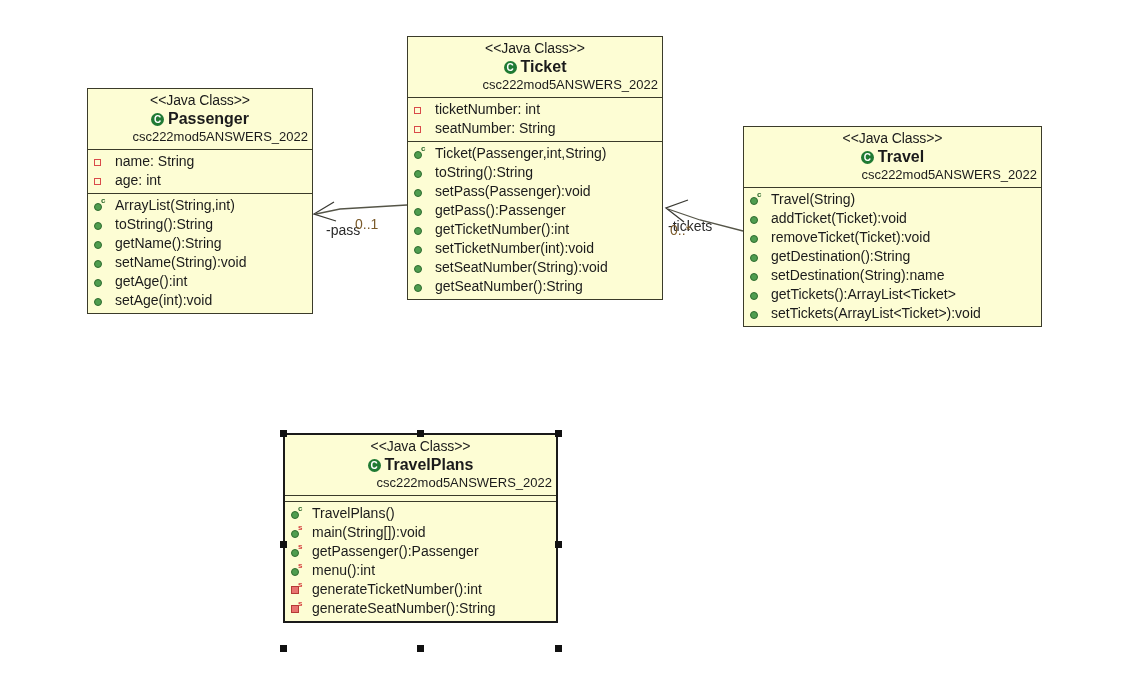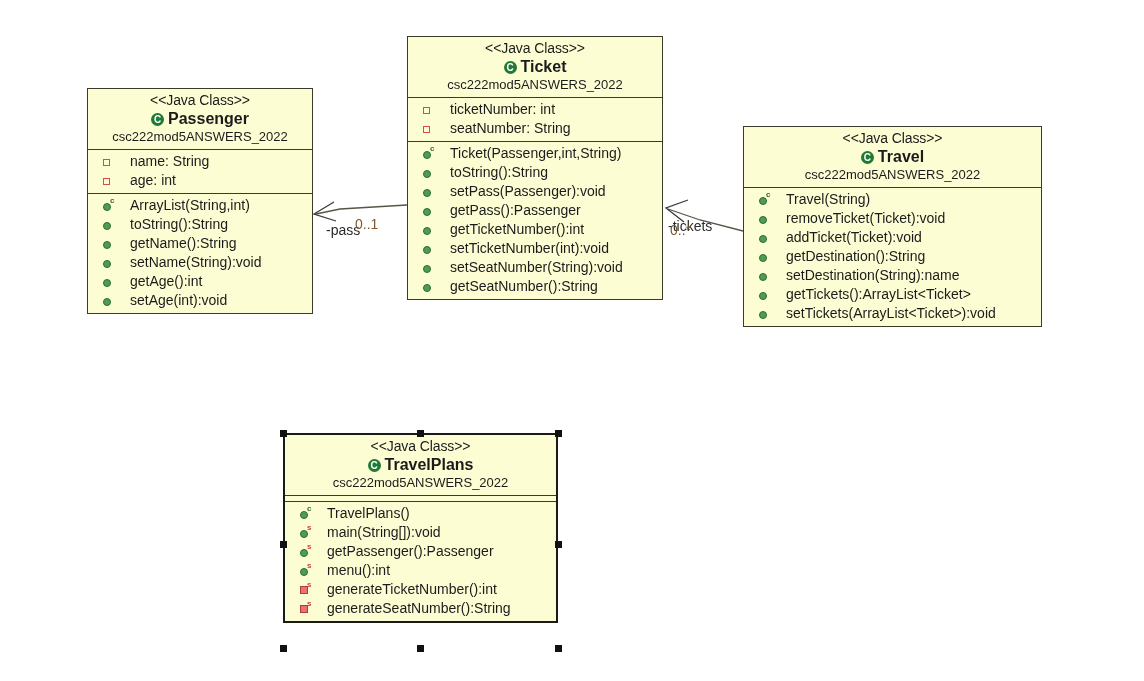--- a/index.html
+++ b/index.html
@@ -51,41 +51,42 @@
     display: flex;
     align-items: center;
     justify-content: center;
     gap: 2px;
     white-space: nowrap;
   }
   .cls-package {
     font-size: 13px;
     line-height: 16px;
     color: #1b1b1b;
+    text-align: right;
   }
 
   .cls-compartment {
     border-bottom: 1px solid #3b3b2a;
     padding: 2px 0 3px 0;
   }
   .cls-compartment:last-child {
     border-bottom: none;
   }
   .cls-compartment.empty {
     padding: 0;
     height: 5px;
   }
 
   .member {
     display: flex;
     align-items: center;
-    gap: 15px;
+    gap: 9px;
     font-size: 14px;
     line-height: 19px;
-    padding: 0 4px 0 14px;
+    padding: 0 4px 0 5px;
     white-space: nowrap;
   }
   .member .mtext {
     color: #1b1b1b;
   }
   .member.static .mtext {
   }
 
   
   .icon {
@@ -379,27 +380,27 @@
         <span class="icon icon-method">
             <span class="dot"></span>
             <span class="sup c">c</span>
           </span>
         <span class="mtext">Travel(String)</span>
       </div>
       <div class="member">
         <span class="icon icon-method">
             <span class="dot"></span>
           </span>
+        <span class="mtext">addTicket(Ticket):void</span>
+      </div>
+      <div class="member">
+        <span class="icon icon-method">
+            <span class="dot"></span>
+          </span>
         <span class="mtext">removeTicket(Ticket):void</span>
-      </div>
-      <div class="member">
-        <span class="icon icon-method">
-            <span class="dot"></span>
-          </span>
-        <span class="mtext">addTicket(Ticket):void</span>
       </div>
       <div class="member">
         <span class="icon icon-method">
             <span class="dot"></span>
           </span>
         <span class="mtext">getDestination():String</span>
       </div>
       <div class="member">
         <span class="icon icon-method">
             <span class="dot"></span>

